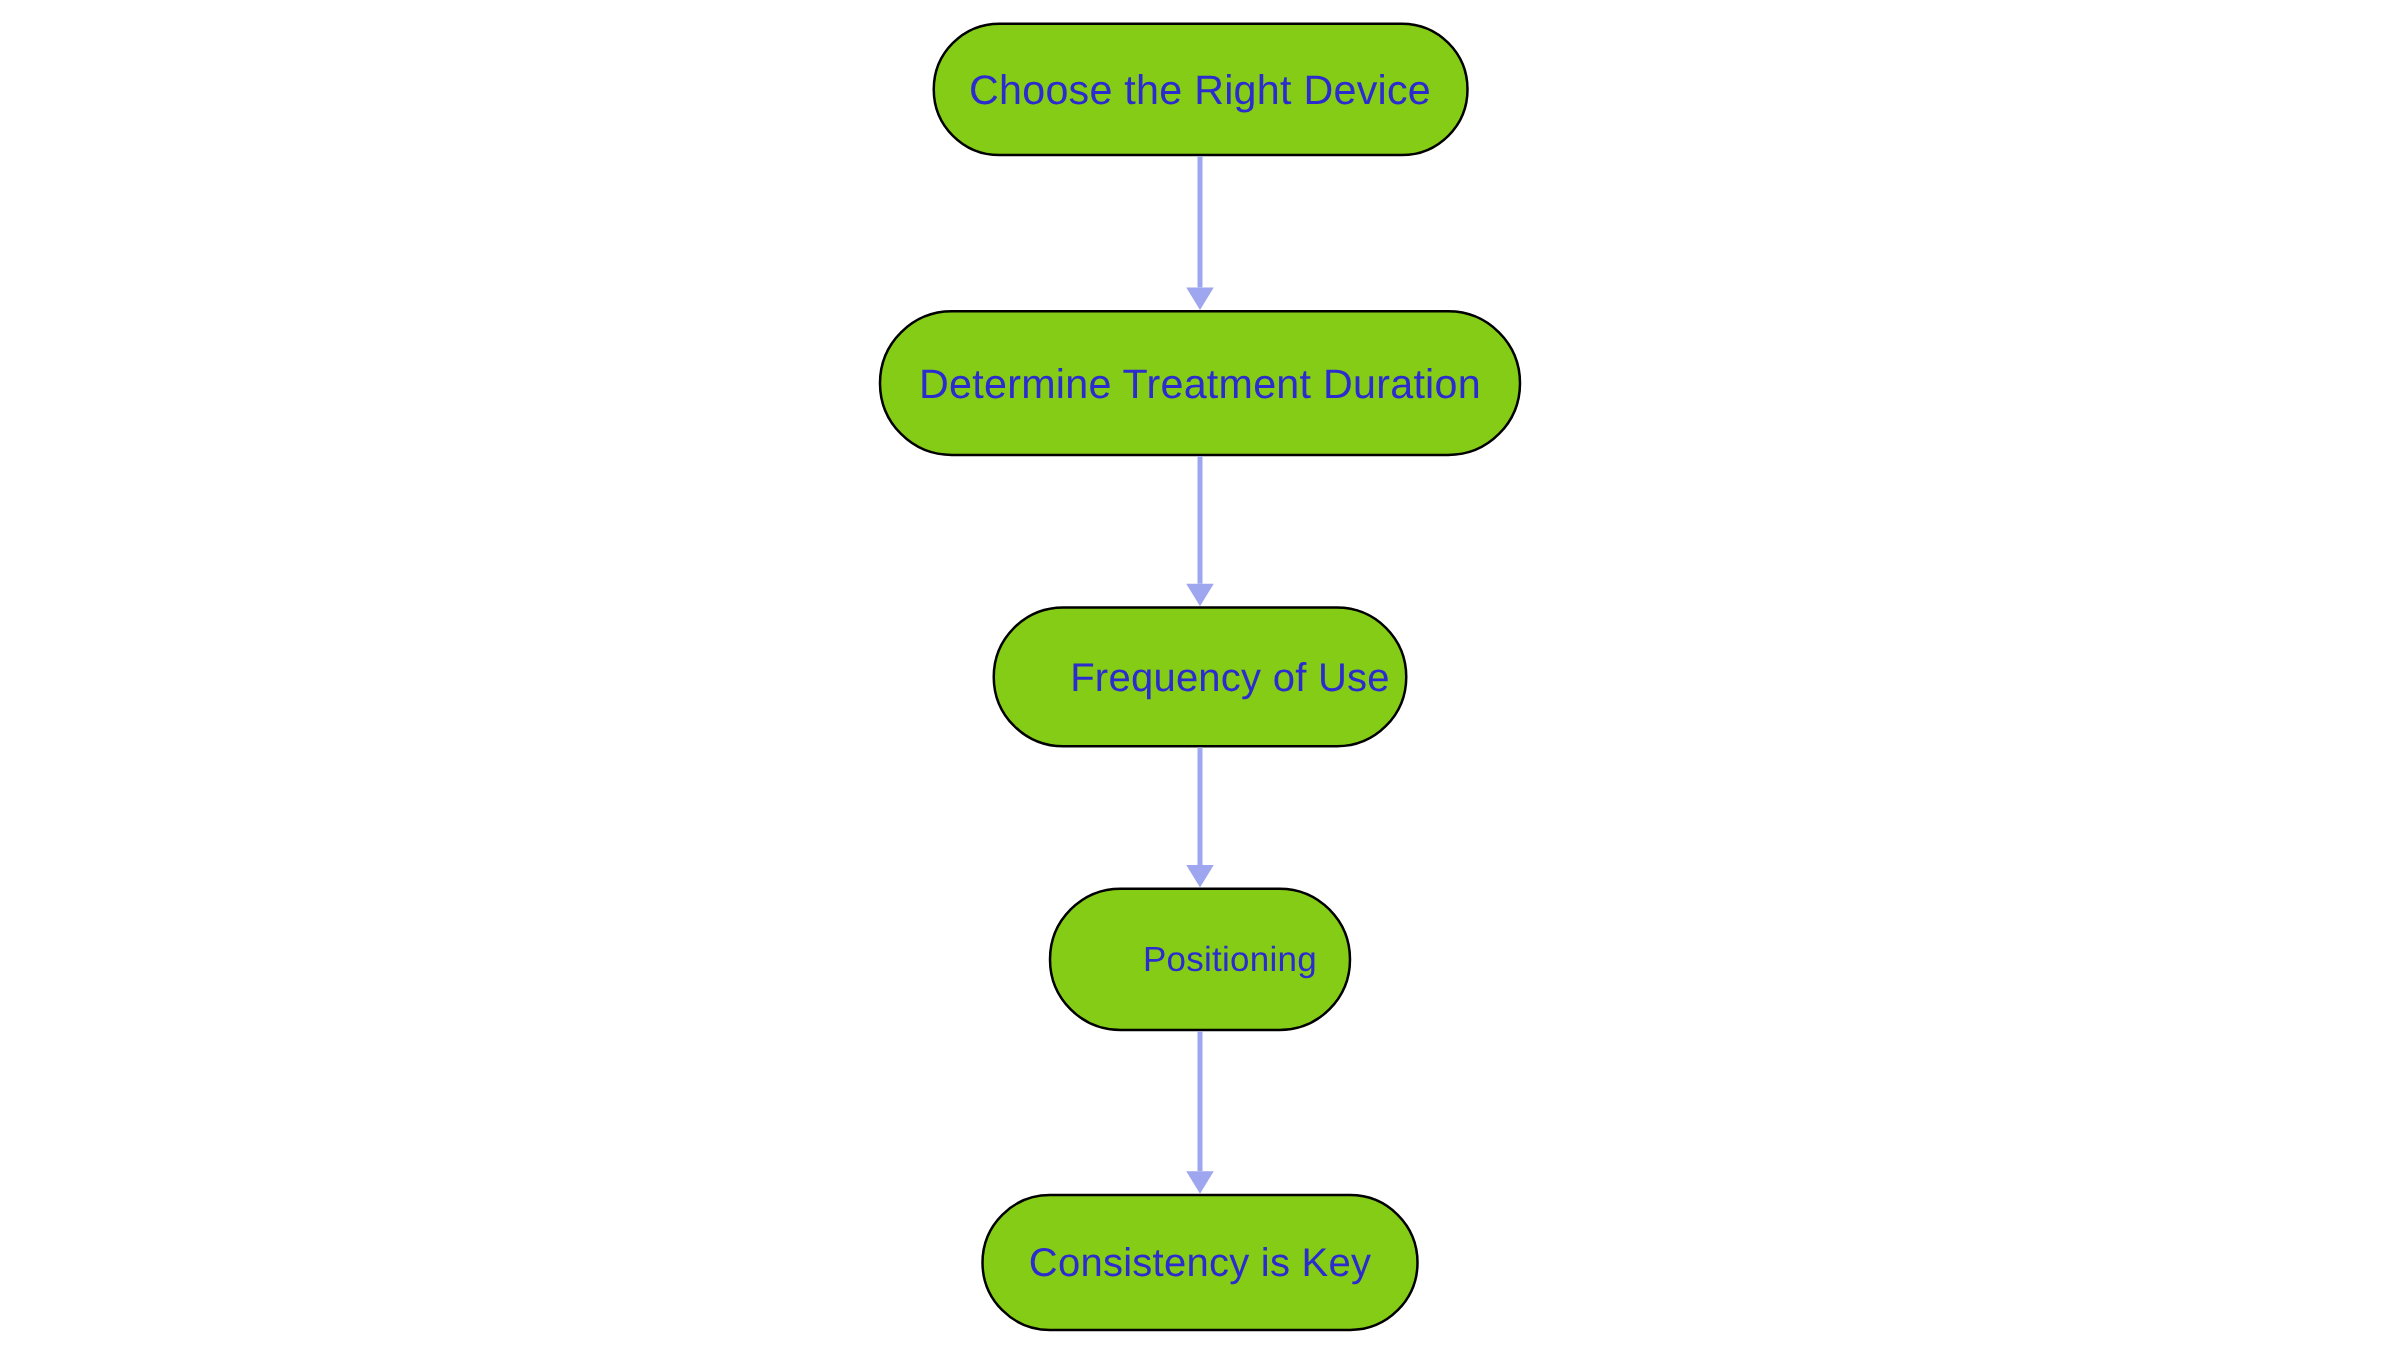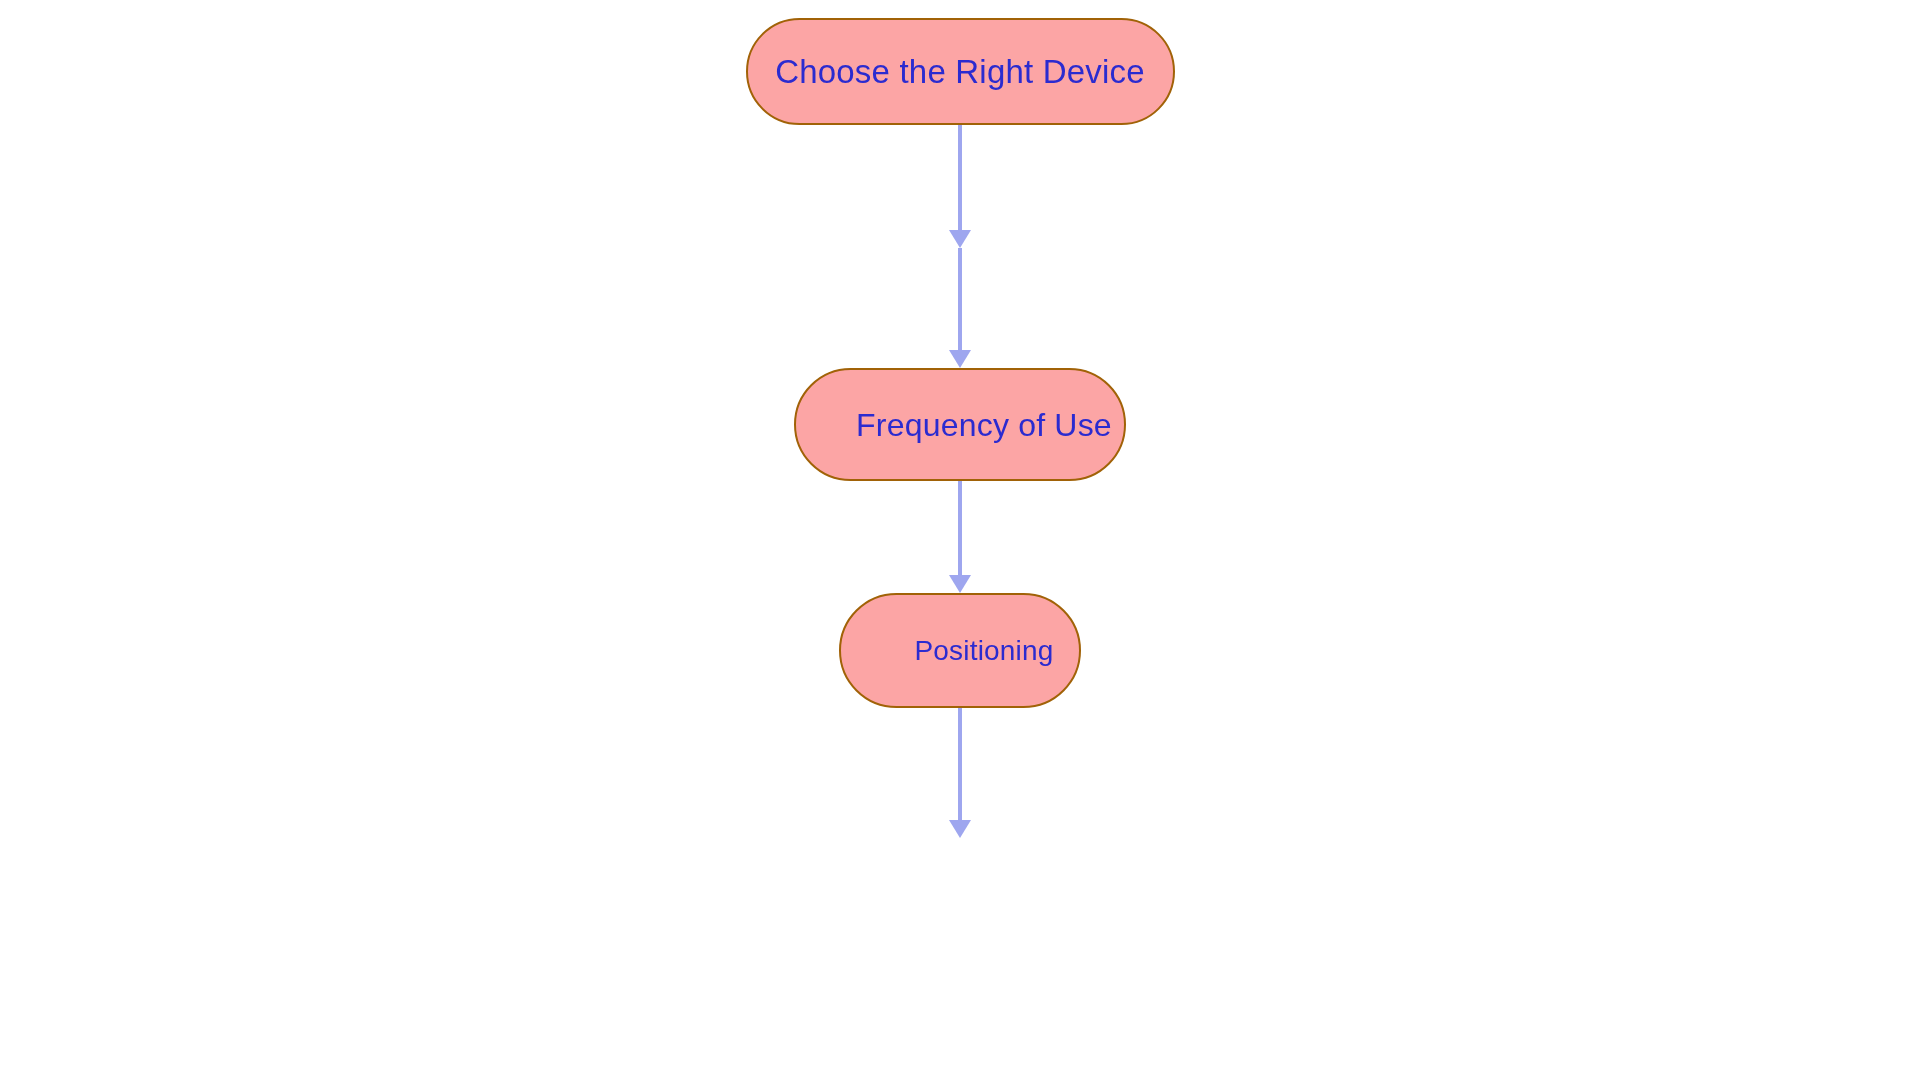--- a/index.html
+++ b/index.html
@@ -32,22 +32,22 @@
     flex-direction: column;
     align-items: center;
   }
 
   
   .node {
     box-sizing: border-box;
     display: flex;
     align-items: center;
     justify-content: center;
-    background: #fca5a5;
-    border: 2px solid #a16207;
+    background: #84cc16;
+    border: 2px solid #000000;
     border-radius: 999px;
     text-align: center;
     flex: none;
   }
   .node-label {
     color: #2b2bd0;
     font-family: "Liberation Sans", sans-serif;
     font-weight: 400;
     letter-spacing: 0.2px;
     white-space: nowrap;
@@ -106,20 +106,23 @@
 
     <div class="node node-0">
       <span class="node-label">Choose the Right Device</span>
     </div>
 
     <div class="connector conn-0">
       <div class="connector-line"></div>
       <div class="connector-arrow"></div>
     </div>
 
+    <div class="node node-1">
+      <span class="node-label">Determine Treatment Duration</span>
+    </div>
 
     <div class="connector conn-1">
       <div class="connector-line"></div>
       <div class="connector-arrow"></div>
     </div>
 
     <div class="node node-2">
       <span class="node-label">Frequency of Use</span>
     </div>
 
@@ -130,15 +133,18 @@
 
     <div class="node node-3">
       <span class="node-label">Positioning</span>
     </div>
 
     <div class="connector conn-3">
       <div class="connector-line"></div>
       <div class="connector-arrow"></div>
     </div>
 
+    <div class="node node-4">
+      <span class="node-label">Consistency is Key</span>
+    </div>
 
   </div>
 </div>
 
 </body></html>

